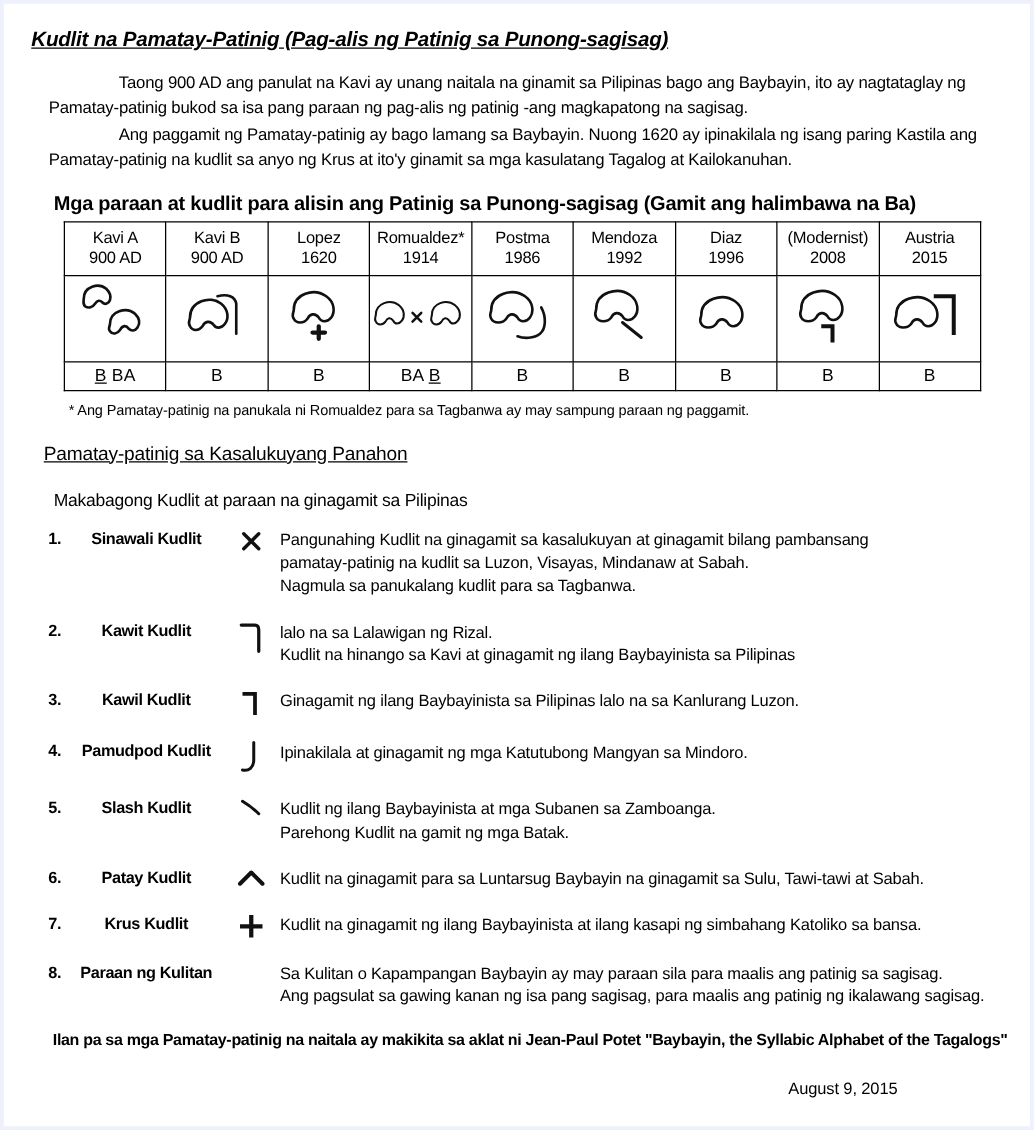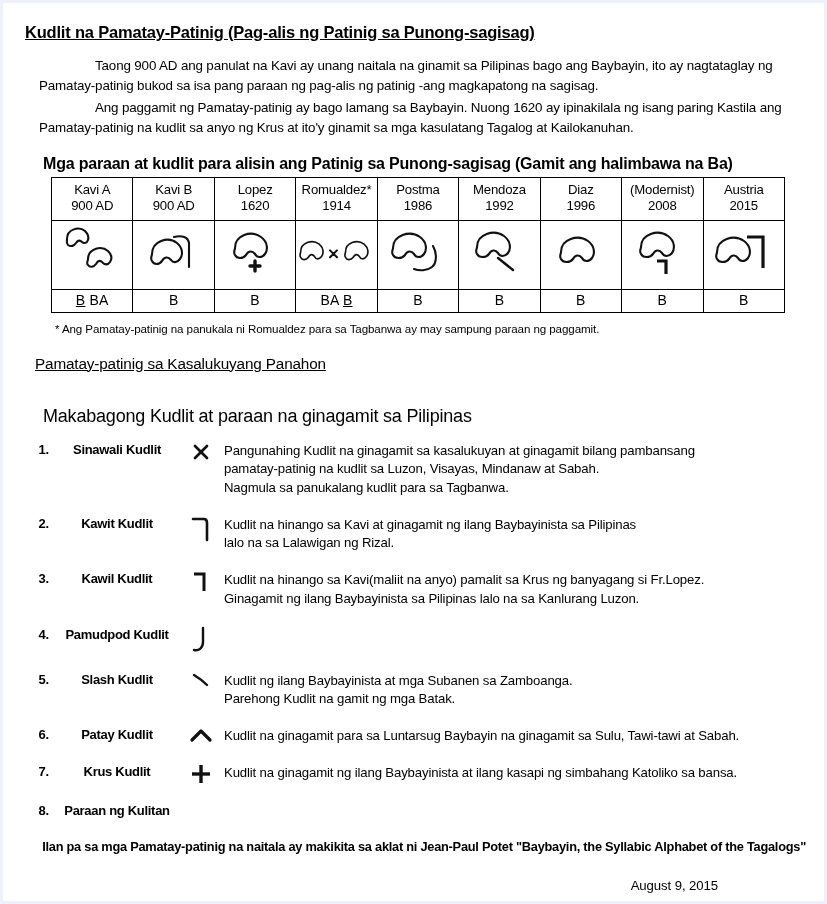--- a/index.html
+++ b/index.html
@@ -25,20 +25,21 @@
     padding: 12px 18px 0 18px;
   }
 
   
   .doc-title {
     font-size: 16.5px;
     font-weight: bold;
     text-decoration: underline;
     letter-spacing: -0.2px;
     margin: 8px 0 0 4px;
+    font-style: italic;
   }
 
   
   .intro {
     margin: 14px 10px 0 18px;
     font-size: 13.4px;
     line-height: 1.52;
     letter-spacing: -0.15px;
   }
   .intro p { margin: 0 0 1px 0; text-indent: 56px; }
@@ -97,22 +98,22 @@
   }
 
   
   .section-heading {
     margin: 20px 0 0 14px;
     font-size: 15.3px;
     text-decoration: underline;
     letter-spacing: -0.15px;
   }
   .subsection-heading {
-    margin: 33px 0 0 22px;
-    font-size: 18px;
+    margin: 19px 0 0 22px;
+    font-size: 14px;
     letter-spacing: -0.2px;
   }
 
   
   .kudlit-list {
     margin: 14px 0 0 0;
     padding: 0;
     list-style: none;
   }
   .kudlit-item {
@@ -375,50 +376,52 @@
       <div class="k-num">2.</div>
       <div class="k-name">Kawit Kudlit</div>
       <div class="k-sym">
         <svg width="24" height="28" viewBox="0 0 24 28">
             <g fill="none" stroke="#111" stroke-width="2.6" stroke-linecap="round">
               <path d="M4 4 L15 4 C17 4 18 5 18 8 L18 25"></path>
             </g>
           </svg>
       </div>
       <div class="k-desc">
+        <div>lalo na sa Lalawigan ng Rizal.</div>
         <div>Kudlit na hinango sa Kavi at ginagamit ng ilang Baybayinista sa Pilipinas</div>
-        <div>lalo na sa Lalawigan ng Rizal.</div>
       </div>
     </li>
 
     <li class="kudlit-item">
       <div class="k-num">3.</div>
       <div class="k-name">Kawil Kudlit</div>
       <div class="k-sym">
         <svg width="20" height="24" viewBox="0 0 20 24">
             <g fill="none" stroke="#111" stroke-width="3" stroke-linecap="butt" stroke-linejoin="miter">
               <path d="M3 4 L13 4 L13 21"></path>
             </g>
           </svg>
       </div>
       <div class="k-desc">
-        <div>Kudlit na hinango sa Kavi(maliit na anyo) pamalit sa Krus ng banyagang si Fr.Lopez.</div>
         <div>Ginagamit ng ilang Baybayinista sa Pilipinas lalo na sa Kanlurang Luzon.</div>
       </div>
     </li>
 
     <li class="kudlit-item">
       <div class="k-num">4.</div>
       <div class="k-name">Pamudpod Kudlit</div>
       <div class="k-sym">
         <svg width="22" height="28" viewBox="0 0 22 28">
             <g fill="none" stroke="#111" stroke-width="2.4" stroke-linecap="round">
               <path d="M13 2 L13 16 C13 22 9 25 4 24"></path>
             </g>
           </svg>
+      </div>
+      <div class="k-desc">
+        <div>Ipinakilala at ginagamit ng mga Katutubong Mangyan sa Mindoro.</div>
       </div>
     </li>
 
     <li class="kudlit-item">
       <div class="k-num">5.</div>
       <div class="k-name">Slash Kudlit</div>
       <div class="k-sym">
         <svg width="22" height="18" viewBox="0 0 22 18">
             <g fill="none" stroke="#111" stroke-width="2.4" stroke-linecap="round">
               <path d="M4 4 C9 7 13 10 17 14"></path>
@@ -459,20 +462,24 @@
       </div>
       <div class="k-desc">
         <div>Kudlit na ginagamit ng ilang Baybayinista at ilang kasapi ng simbahang Katoliko sa bansa.</div>
       </div>
     </li>
 
     <li class="kudlit-item">
       <div class="k-num">8.</div>
       <div class="k-name">Paraan ng Kulitan</div>
       <div class="k-sym"></div>
+      <div class="k-desc">
+        <div>Sa Kulitan o Kapampangan Baybayin ay may paraan sila para maalis ang patinig sa sagisag.</div>
+        <div>Ang pagsulat sa gawing kanan ng isa pang sagisag, para maalis ang patinig ng ikalawang sagisag.</div>
+      </div>
     </li>
 
   </ul>
 
   <div class="note-line">Ilan pa sa mga Pamatay-patinig na naitala ay makikita sa aklat ni Jean-Paul Potet "Baybayin, the Syllabic Alphabet of the Tagalogs"</div>
 
   <div class="credits">
     <div>August 9, 2015</div>
   </div>
 

